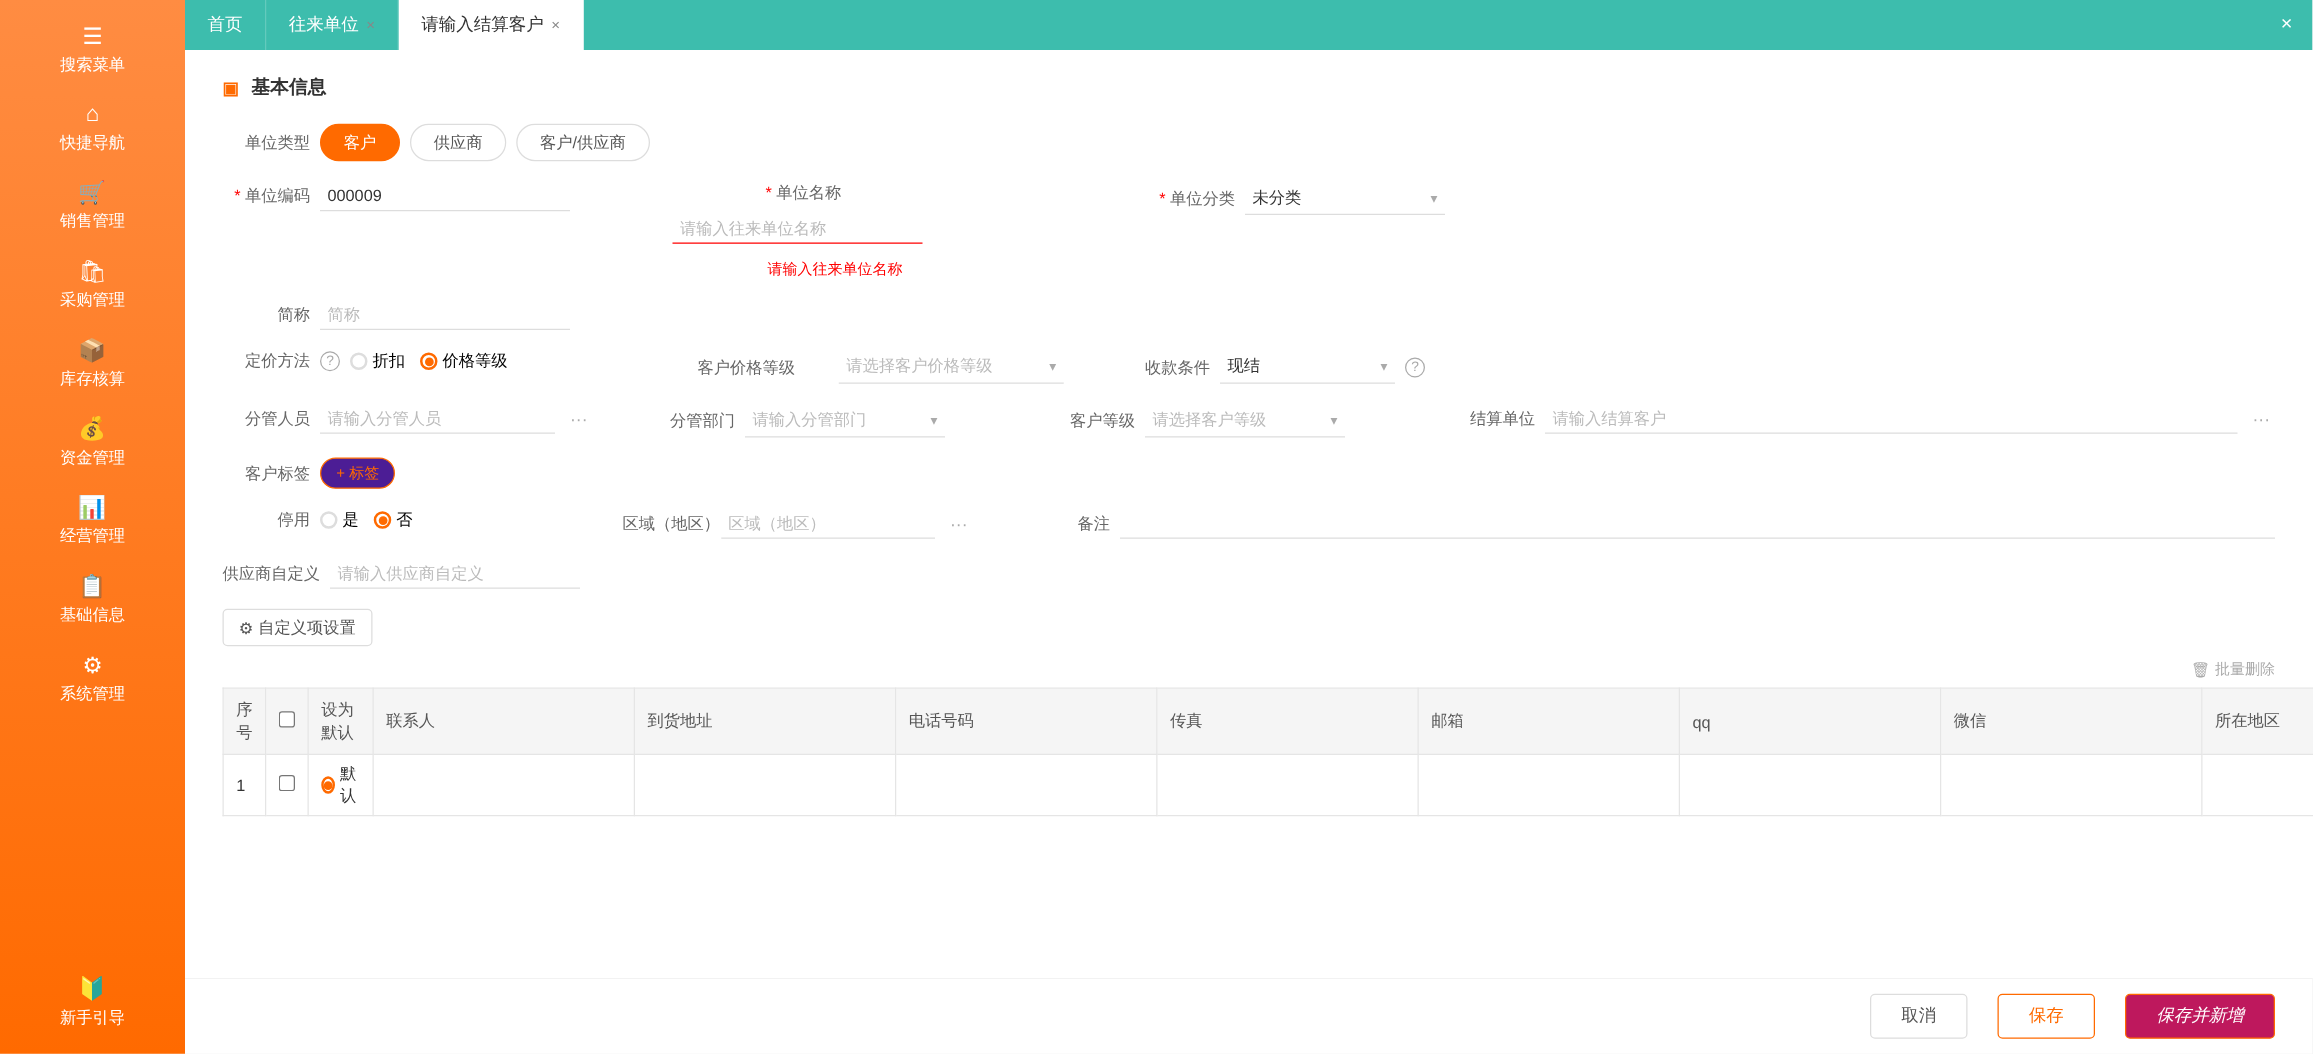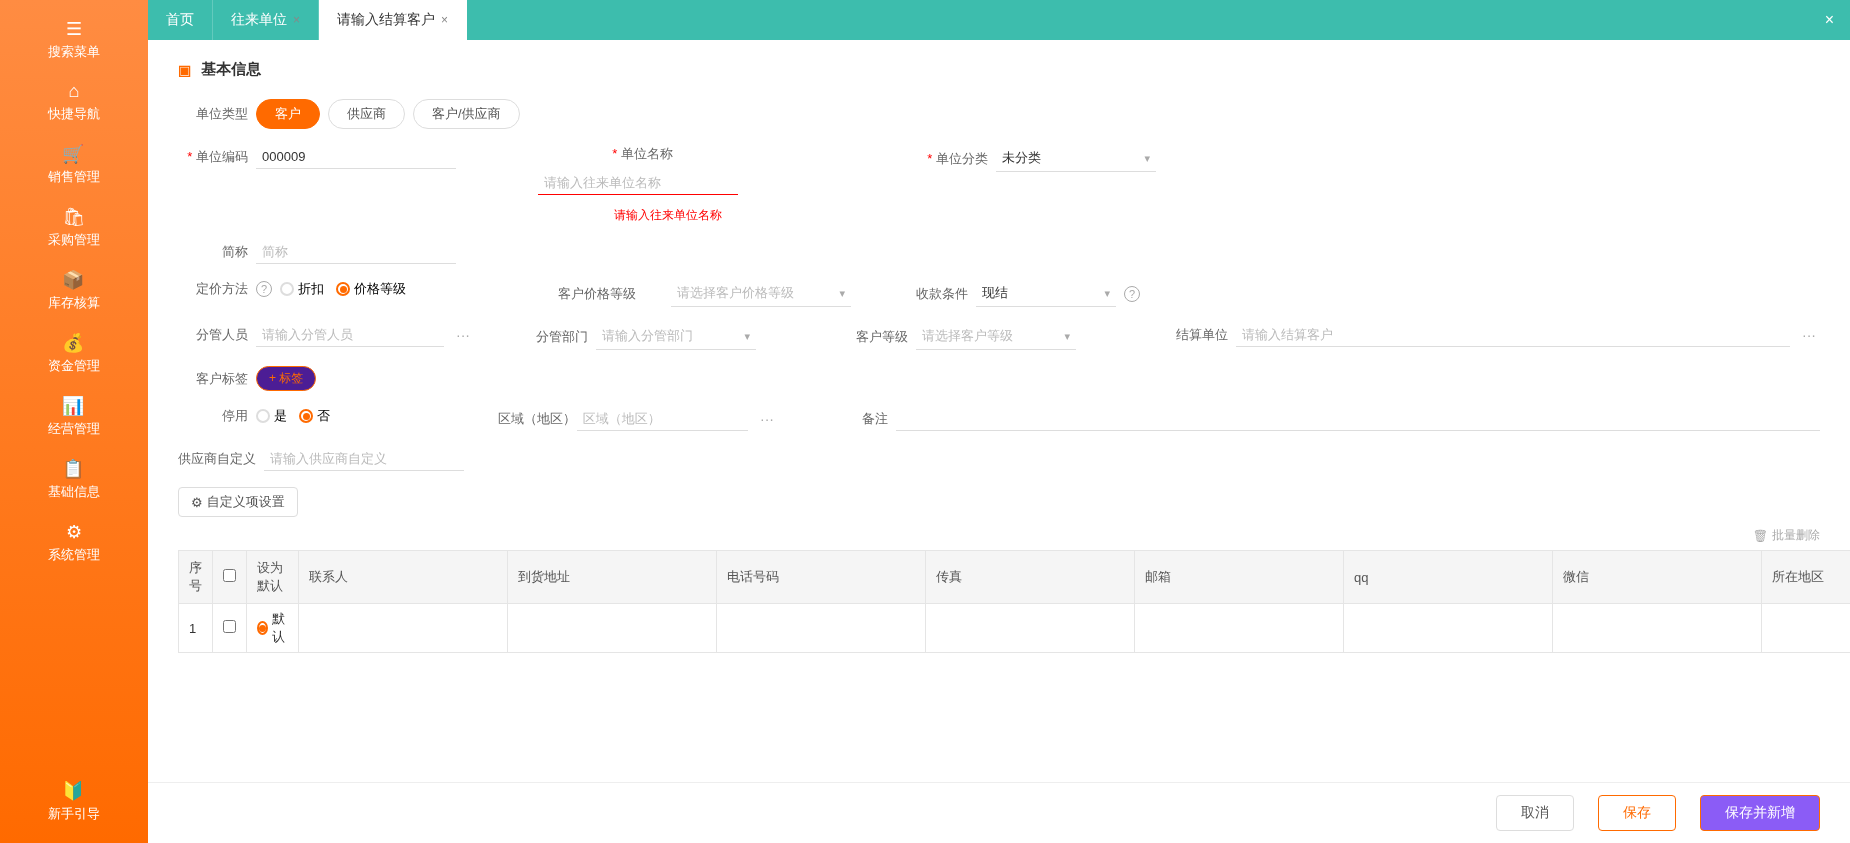--- a/index.html
+++ b/index.html
@@ -241,21 +241,21 @@
     }
     .btn {
       padding: 8px 24px;
       border-radius: 4px;
       cursor: pointer;
       font-size: 14px;
       border: 1px solid #ddd;
     }
     .btn-cancel { background: white; color: #555; }
     .btn-save { background: white; color: #ff6a00; border-color: #ff6a00; }
-    .btn-save-new { background: #8b5cf6; color: white; border-color: #ff6a00; }
+    .btn-save-new { background: #be185d; color: white; border-color: #ff6a00; font-style: italic; }
 
     
     .batch-delete {
       display: flex;
       justify-content: flex-end;
       margin-bottom: 6px;
     }
     .batch-delete-btn {
       color: #aaa;
       font-size: 12px;

